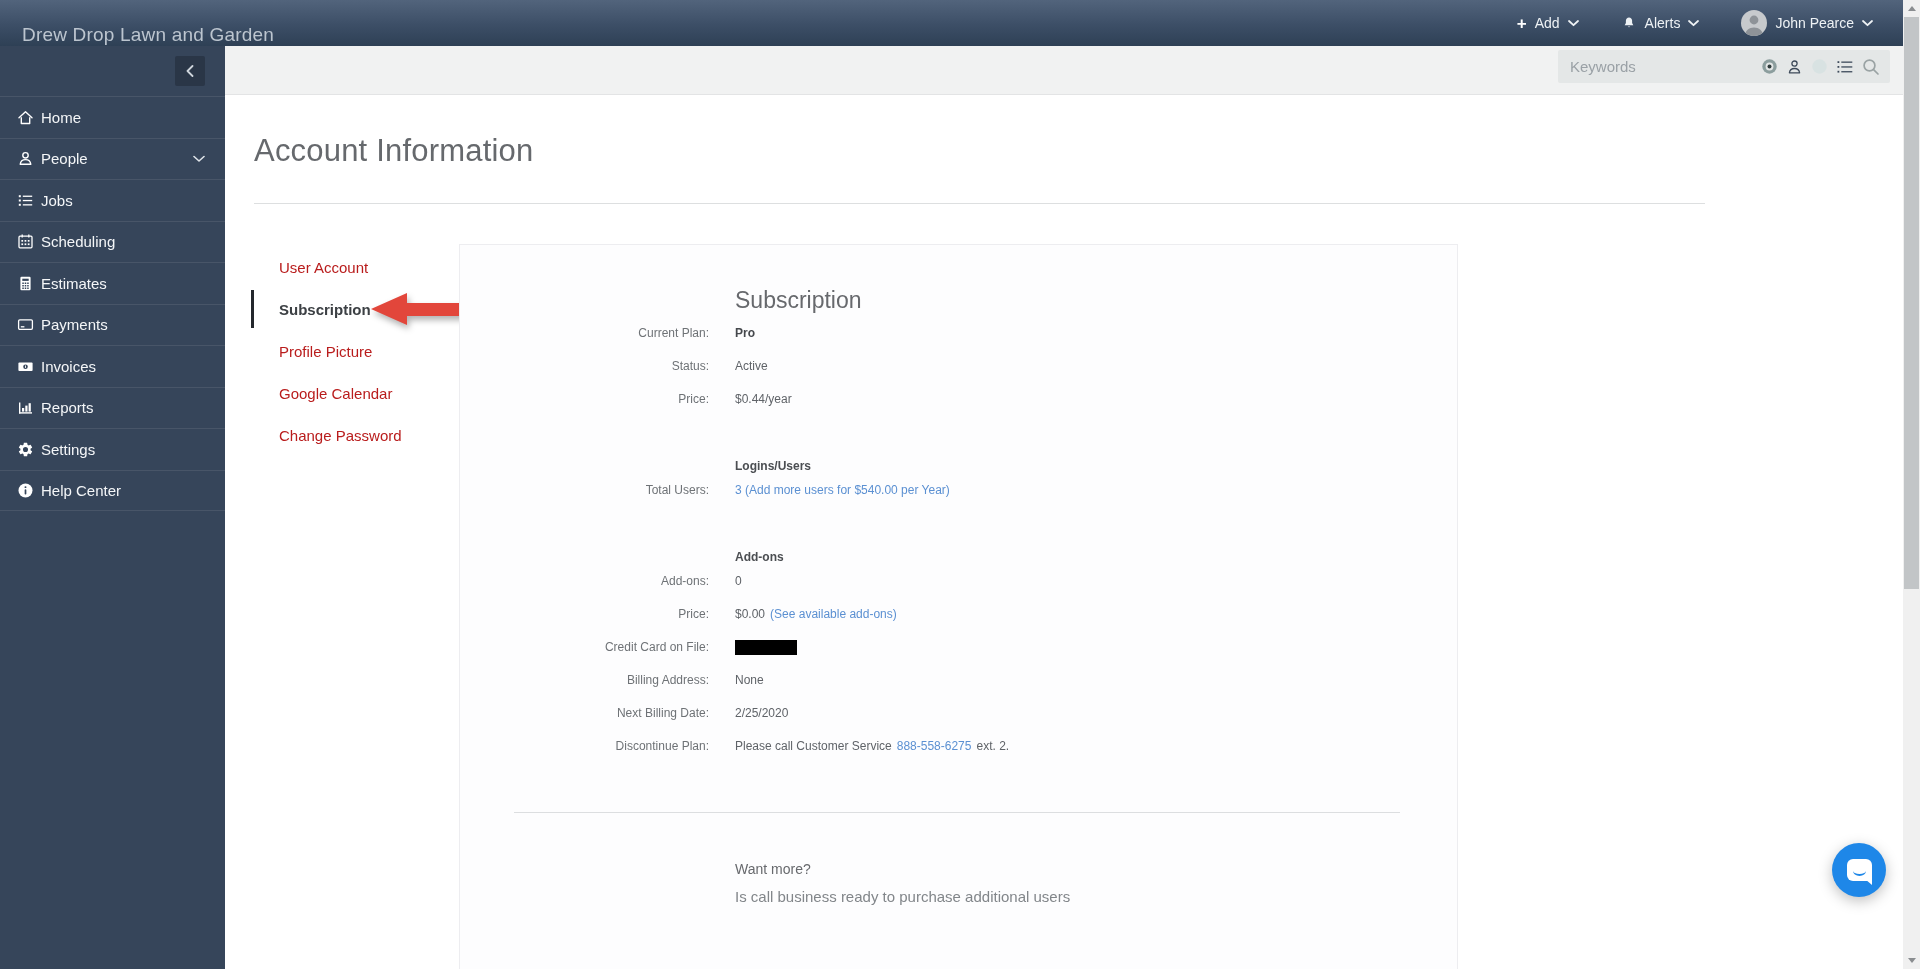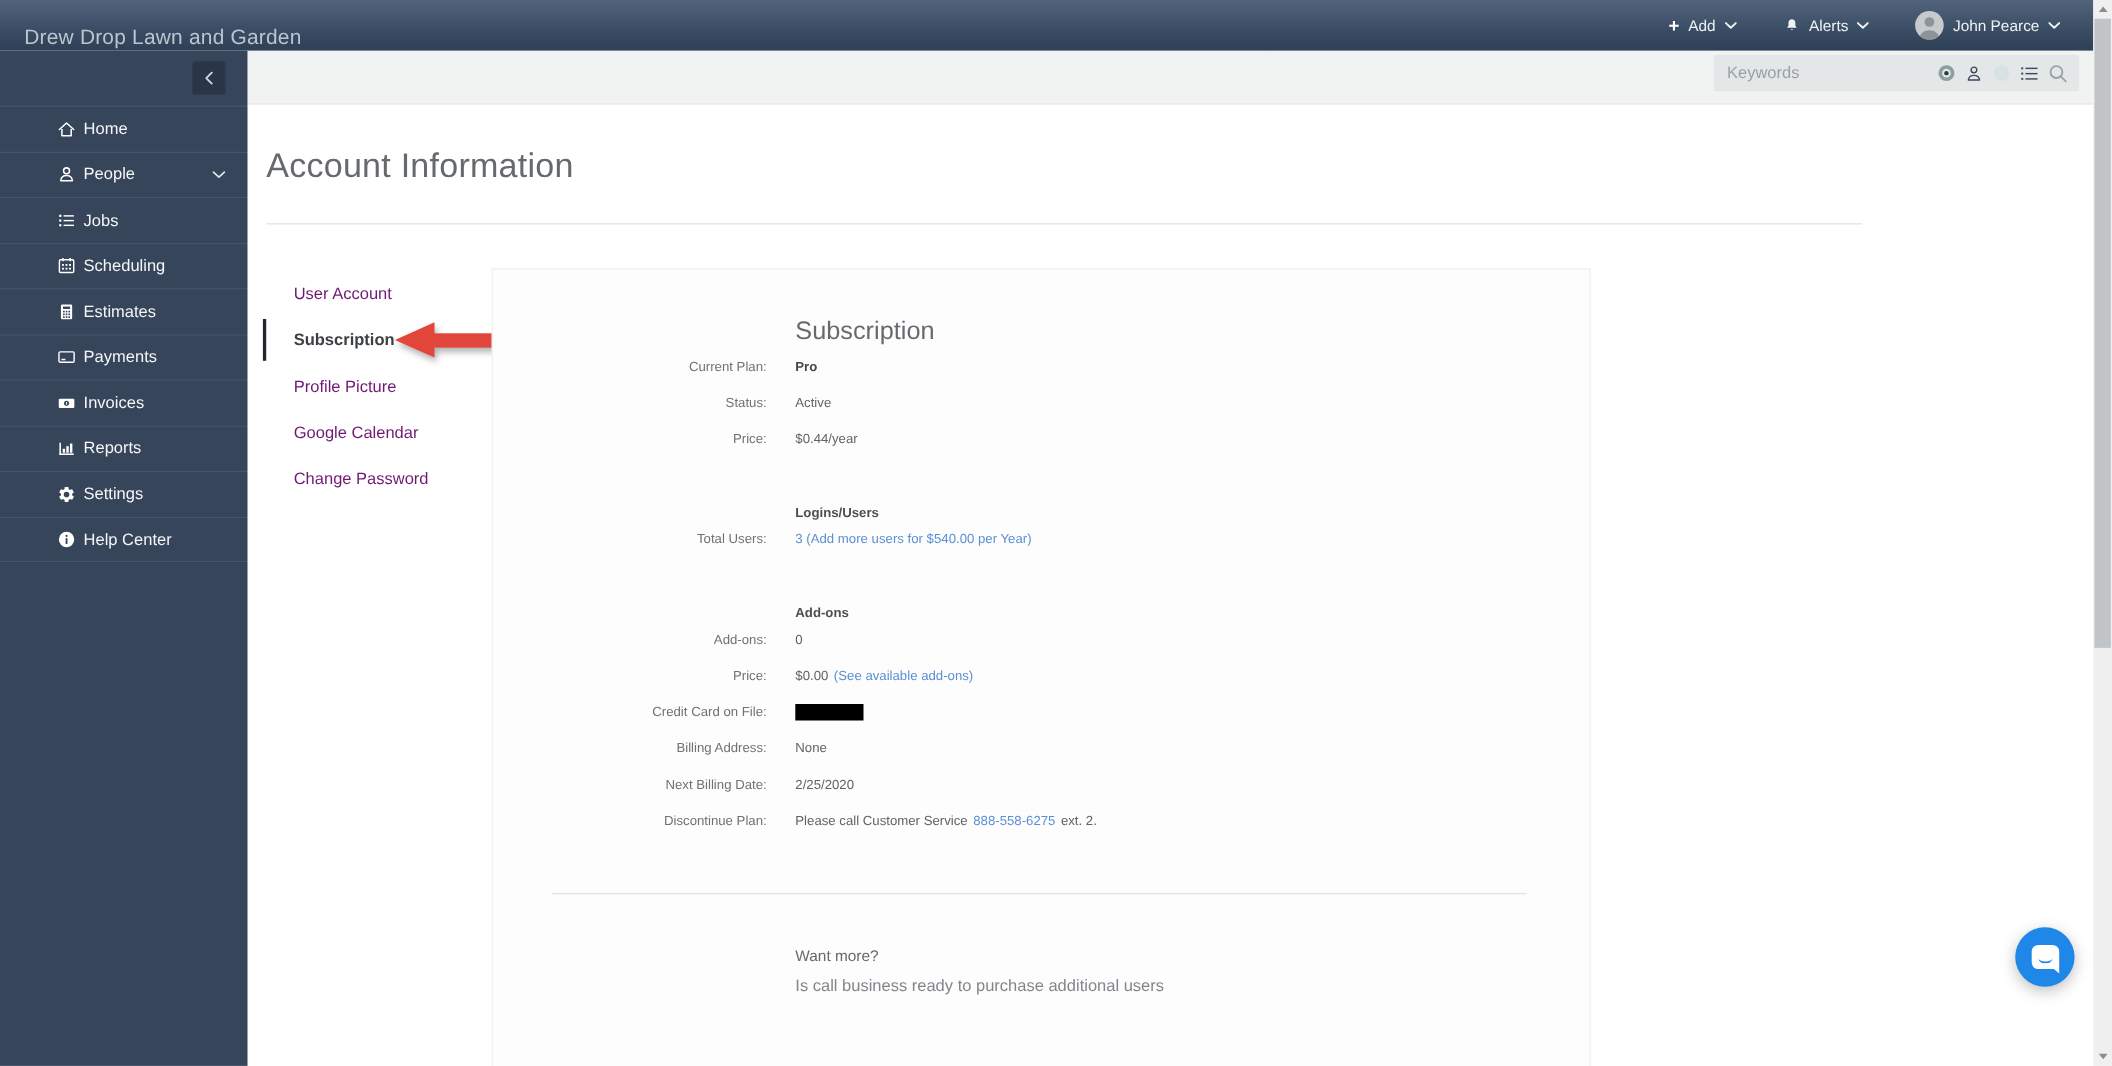--- a/index.html
+++ b/index.html
@@ -24,41 +24,41 @@
   .tri-up { width:0; height:0; border-left:4px solid transparent; border-right:4px solid transparent; border-bottom:5px solid #8a8d90; }
   .tri-down { width:0; height:0; border-left:4px solid transparent; border-right:4px solid transparent; border-top:5px solid #8a8d90; }
   .sb-thumb { position:absolute; left:1px; top:17px; width:15px; height:572px; background:#c2c5c7; }
 
   
   .sidebar { position:absolute; left:0; top:46px; width:225px; height:923px; background:#36455a; z-index:20; }
   .collapse-btn { position:absolute; top:10px; right:20px; width:30px; height:30px; background:#2a3647; border-radius:2px;
     display:flex; align-items:center; justify-content:center; cursor:pointer; }
   .side-menu { position:absolute; top:50px; left:0; width:100%; }
   .side-item { height:41.5px; display:flex; align-items:center; border-top:1px solid rgba(255,255,255,.09);
-    color:#f4f6f8; font-size:15px; cursor:pointer; position:relative;padding-left:35px; }
+    color:#f4f6f8; font-size:15px; cursor:pointer; position:relative; }
   .side-item:last-child { border-bottom:1px solid rgba(255,255,255,.09); }
   .side-ico { width:17px; height:17px; margin-left:17px; margin-right:7px; flex:0 0 17px; }
   .side-chev { position:absolute; right:20px; }
 
   
   .toolbar { position:absolute; left:225px; top:46px; width:1678px; height:49px; background:#f1f2f2; border-bottom:1px solid #e3e4e5; z-index:10; }
   .searchbar { position:absolute; right:13px; top:4px; width:332px; height:33px; background:#e4e7e7; border-radius:2px;
     display:flex; align-items:center; padding:0 10px 0 12px;justify-content:space-between; }
   .searchbar input { flex:1; min-width:0; border:none; background:transparent; outline:none; font-size:15px;
     font-family:"Liberation Sans","DejaVu Sans",sans-serif; color:#4a4f54; }
   .searchbar input::placeholder { color:#9aa1a6; opacity:1; }
   .sicons { display:flex; align-items:center; gap:9px; }
 
   
-  .main { position:absolute; left:209px; top:95px; width:1497px; height:874px; background:#ffffff; overflow:hidden; }
+  .main { position:absolute; left:221px; top:95px; width:1497px; height:874px; background:#ffffff; overflow:hidden; }
   .page-title { position:absolute; left:33px; top:38px; font-size:31px; color:#66696d; font-weight:400; letter-spacing:.2px; }
   .title-divider { position:absolute; left:33px; right:13px; top:108px; border-top:1px solid #dddfe0; }
 
   .subnav { position:absolute; left:58px; top:151px; width:170px; }
-  .subnav-item { height:42px; display:flex; align-items:center; font-size:15px; color:#701a75; cursor:pointer; position:relative; }
+  .subnav-item { height:42px; display:flex; align-items:center; font-size:15px; color:#b91c1c; cursor:pointer; position:relative; }
   .subnav-item.active { color:#3c4044; font-weight:700; }
   .subnav-item.active::before { content:""; position:absolute; left:-28px; top:2px; bottom:2px; width:3px; background:#23282d; }
 
   .annot-arrow { position:absolute; left:150px; top:198px; width:127px; height:32px; filter:drop-shadow(2px 4px 3px rgba(0,0,0,.3)); pointer-events:none; }
   .annot-head { position:absolute; left:0; top:0; width:0; height:0;
     border-top:16px solid transparent; border-bottom:16px solid transparent; border-right:36px solid #e2463b; }
   .annot-shaft { position:absolute; left:34px; top:9.5px; width:93px; height:13px; background:#e2463b; }
 
   .card { position:absolute; left:238px; top:149px; width:999px; height:760px; background:#fdfdfe; border:1px solid #ededf0; border-bottom:none; padding-top:42px; }
   .card-heading { margin-left:275px; font-size:23px; color:#67696d; font-weight:400; margin-bottom:12px; }

